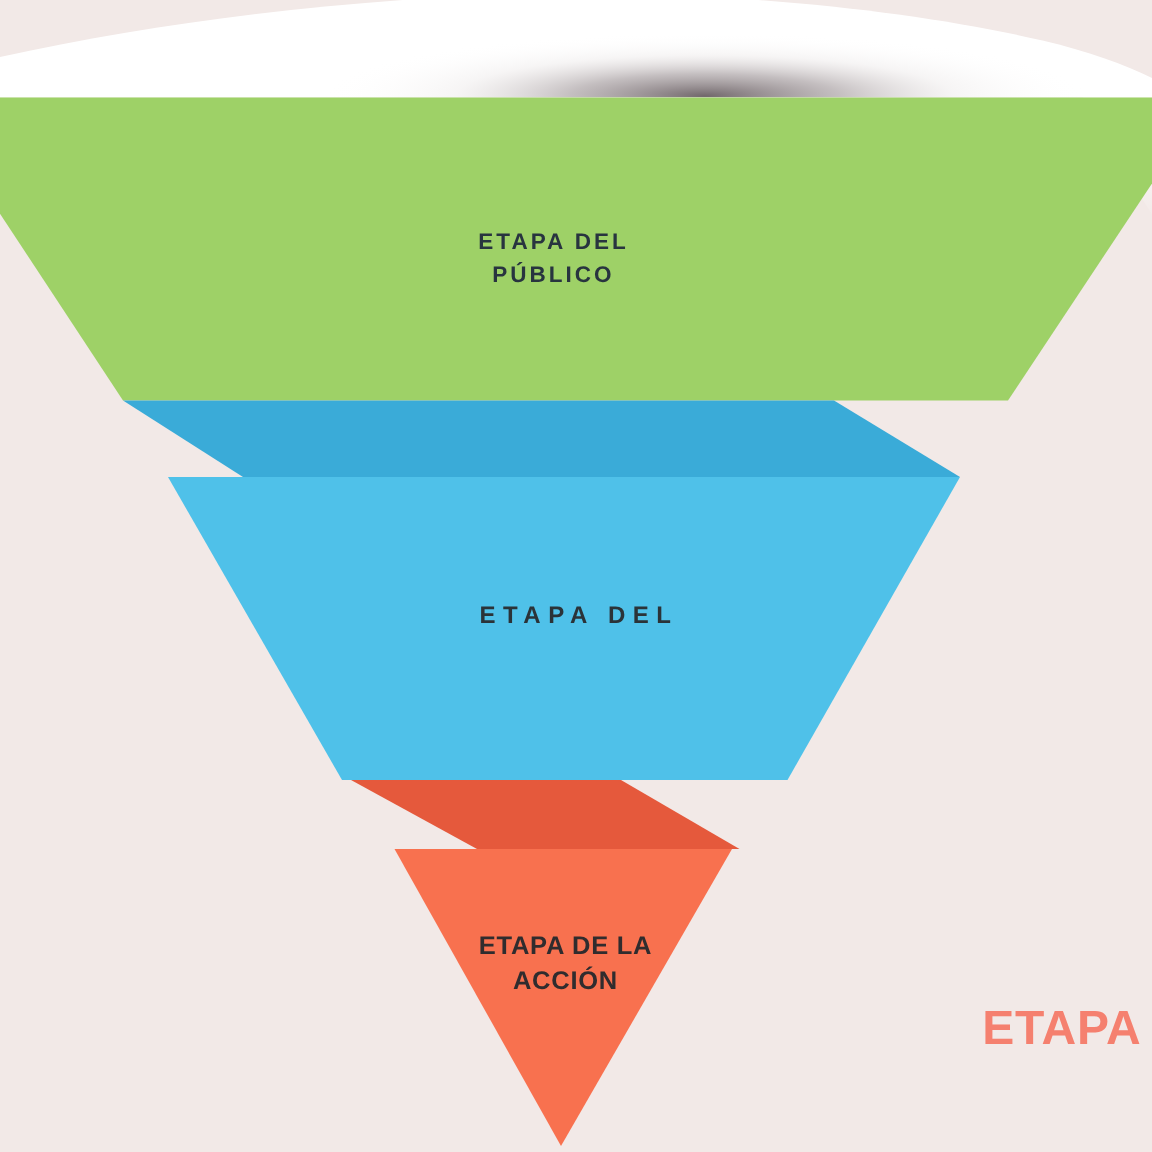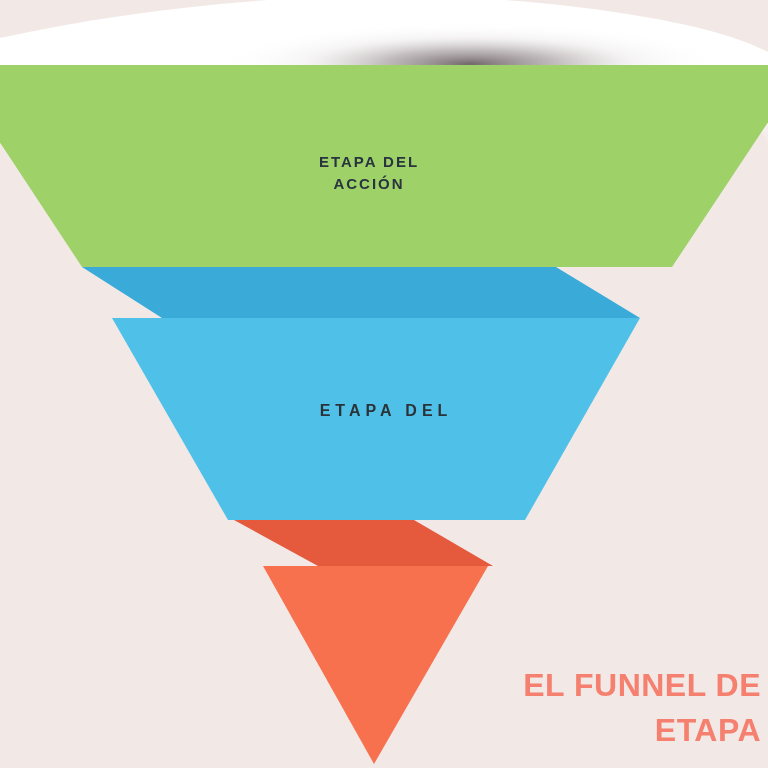--- a/index.html
+++ b/index.html
@@ -78,26 +78,29 @@
 
     <polygon points="82,267 556,267 640,318 162,318" fill="#3aabd8"></polygon>
     <polygon points="112,318 640,318 525,520 228,520" fill="#4fc1e9"></polygon>
 
     <polygon points="234,520 414,520 493,566 318,566" fill="#e5593c"></polygon>
     <polygon points="263,566 488,566 374,764" fill="#f8714f"></polygon>
   </svg>
 
   <div class="stage-label label-publico" style="color: rgb(40, 52, 63);">
     <div>ETAPA DEL</div>
-    <div>ACCIÓN</div>
+    <div>PÚBLICO</div>
   </div>
 
   <div class="stage-label label-compromiso" style="color: rgb(43, 51, 56);">
     <div>ETAPA DEL</div>
   </div>
 
+  <div class="stage-label label-accion" style="color: rgb(48, 44, 46);">
+    <div>ETAPA DE LA</div>
+    <div>ACCIÓN</div>
+  </div>
 
   <div class="poster-title" style="color: rgb(245, 128, 111);">
-    <div>EL FUNNEL DE</div>
     <div>ETAPA</div>
   </div>
 
 </div>
 
 </body></html>

